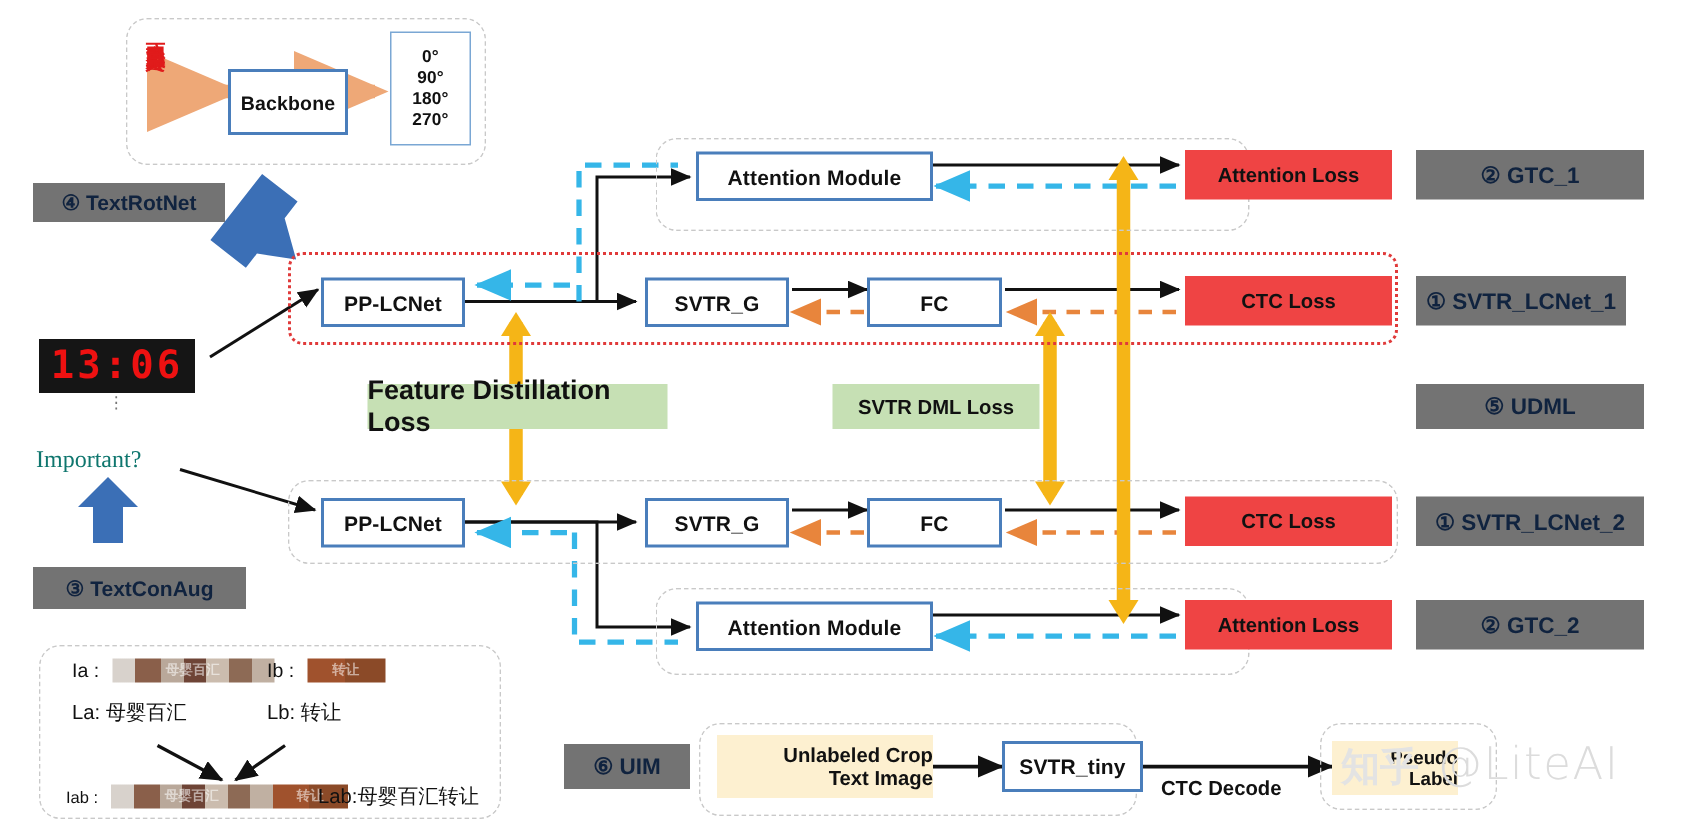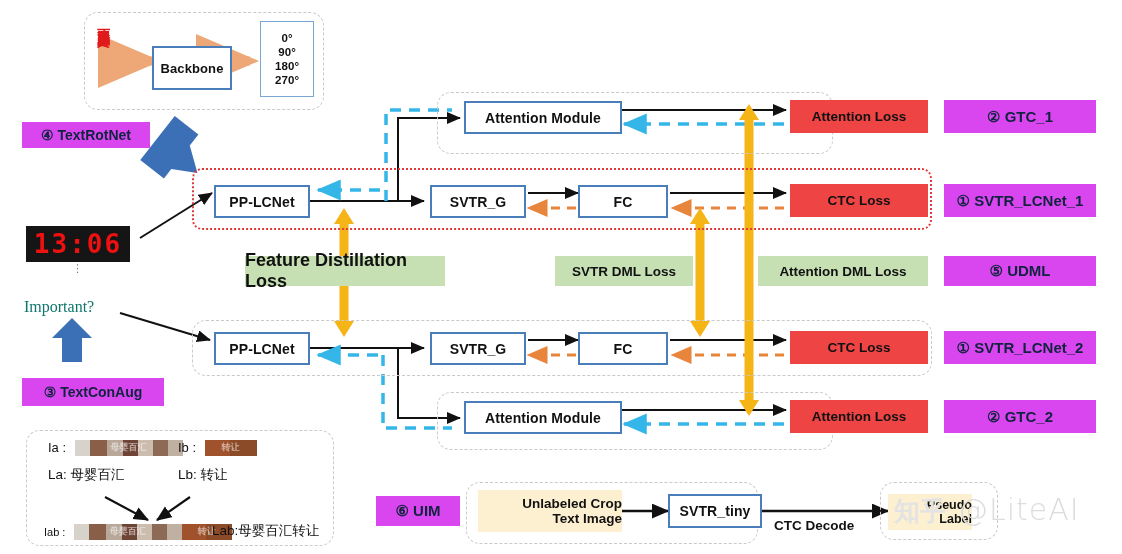--- a/index.html
+++ b/index.html
@@ -28,21 +28,21 @@
   
   .loss-orange{
     background:#ef4444;display:flex;align-items:center;justify-content:center;
     font-weight:bold;color:#111;
   }
   .loss-green{
     background:#c6e0b4;display:flex;align-items:center;justify-content:center;
     font-weight:bold;color:#111;
   }
   .tag-blue{
-    background:#d946ef;display:flex;align-items:center;justify-content:center;
+    background:#737373;display:flex;align-items:center;justify-content:center;
     font-weight:bold;color:#10233f;
   }
   .cream{
     background:#fdf0d0;display:flex;align-items:flex-end;justify-content:center;
     font-weight:bold;color:#111;text-align:center;line-height:1.12;
   }
 
   
   .txt{color:#111;}
   .bold{font-weight:bold;}
@@ -233,27 +233,26 @@
   <div class="abs mod" style="left:430px;top:185px;width:96px;height:33px;font-size:14px;">SVTR_G</div>
 
   <div class="abs mod" style="left:578px;top:185px;width:90px;height:33px;font-size:14px;">FC</div>
 
   <div class="abs loss-orange" style="left:790px;top:100px;width:138px;height:33px;font-size:13.5px;">Attention Loss</div>
 
   <div class="abs loss-orange" style="left:790px;top:184px;width:138px;height:33px;font-size:13.5px;">CTC Loss</div>
 
   <div class="abs tag-blue" style="left:944px;top:100px;width:152px;height:33px;font-size:15px;">② GTC_1</div>
 
-  <div class="abs tag-blue" style="left:944px;top:184px;width:152px;height:33px;font-size:15px;">① SVTR_LCNet_1</div>
+  <div class="abs tag-blue" style="left:944px;top:184px;width:140px;height:33px;font-size:15px;">① SVTR_LCNet_1</div>
 
   <div class="abs loss-green" style="left:245px;top:256px;width:200px;height:30px;font-size:18px;">Feature Distillation Loss</div>
 
   <div class="abs loss-green" style="left:555px;top:256px;width:138px;height:30px;font-size:13.5px;">SVTR DML Loss</div>
 
-  <div class="abs loss-green" style="left:758px;top:256px;width:170px;height:30px;font-size:13.5px;">Attention DML Loss</div>
 
   <div class="abs tag-blue" style="left:944px;top:256px;width:152px;height:30px;font-size:15px;">⑤ UDML</div>
 
   <div class="abs grey-round" style="left:192px;top:320px;width:740px;height:56px;"></div>
   <div class="abs grey-round" style="left:437px;top:392px;width:396px;height:58px;"></div>
 
   <div class="abs mod" style="left:214px;top:332px;width:96px;height:33px;font-size:14px;">PP-LCNet</div>
 
   <div class="abs mod" style="left:430px;top:332px;width:96px;height:33px;font-size:14px;">SVTR_G</div>
 

